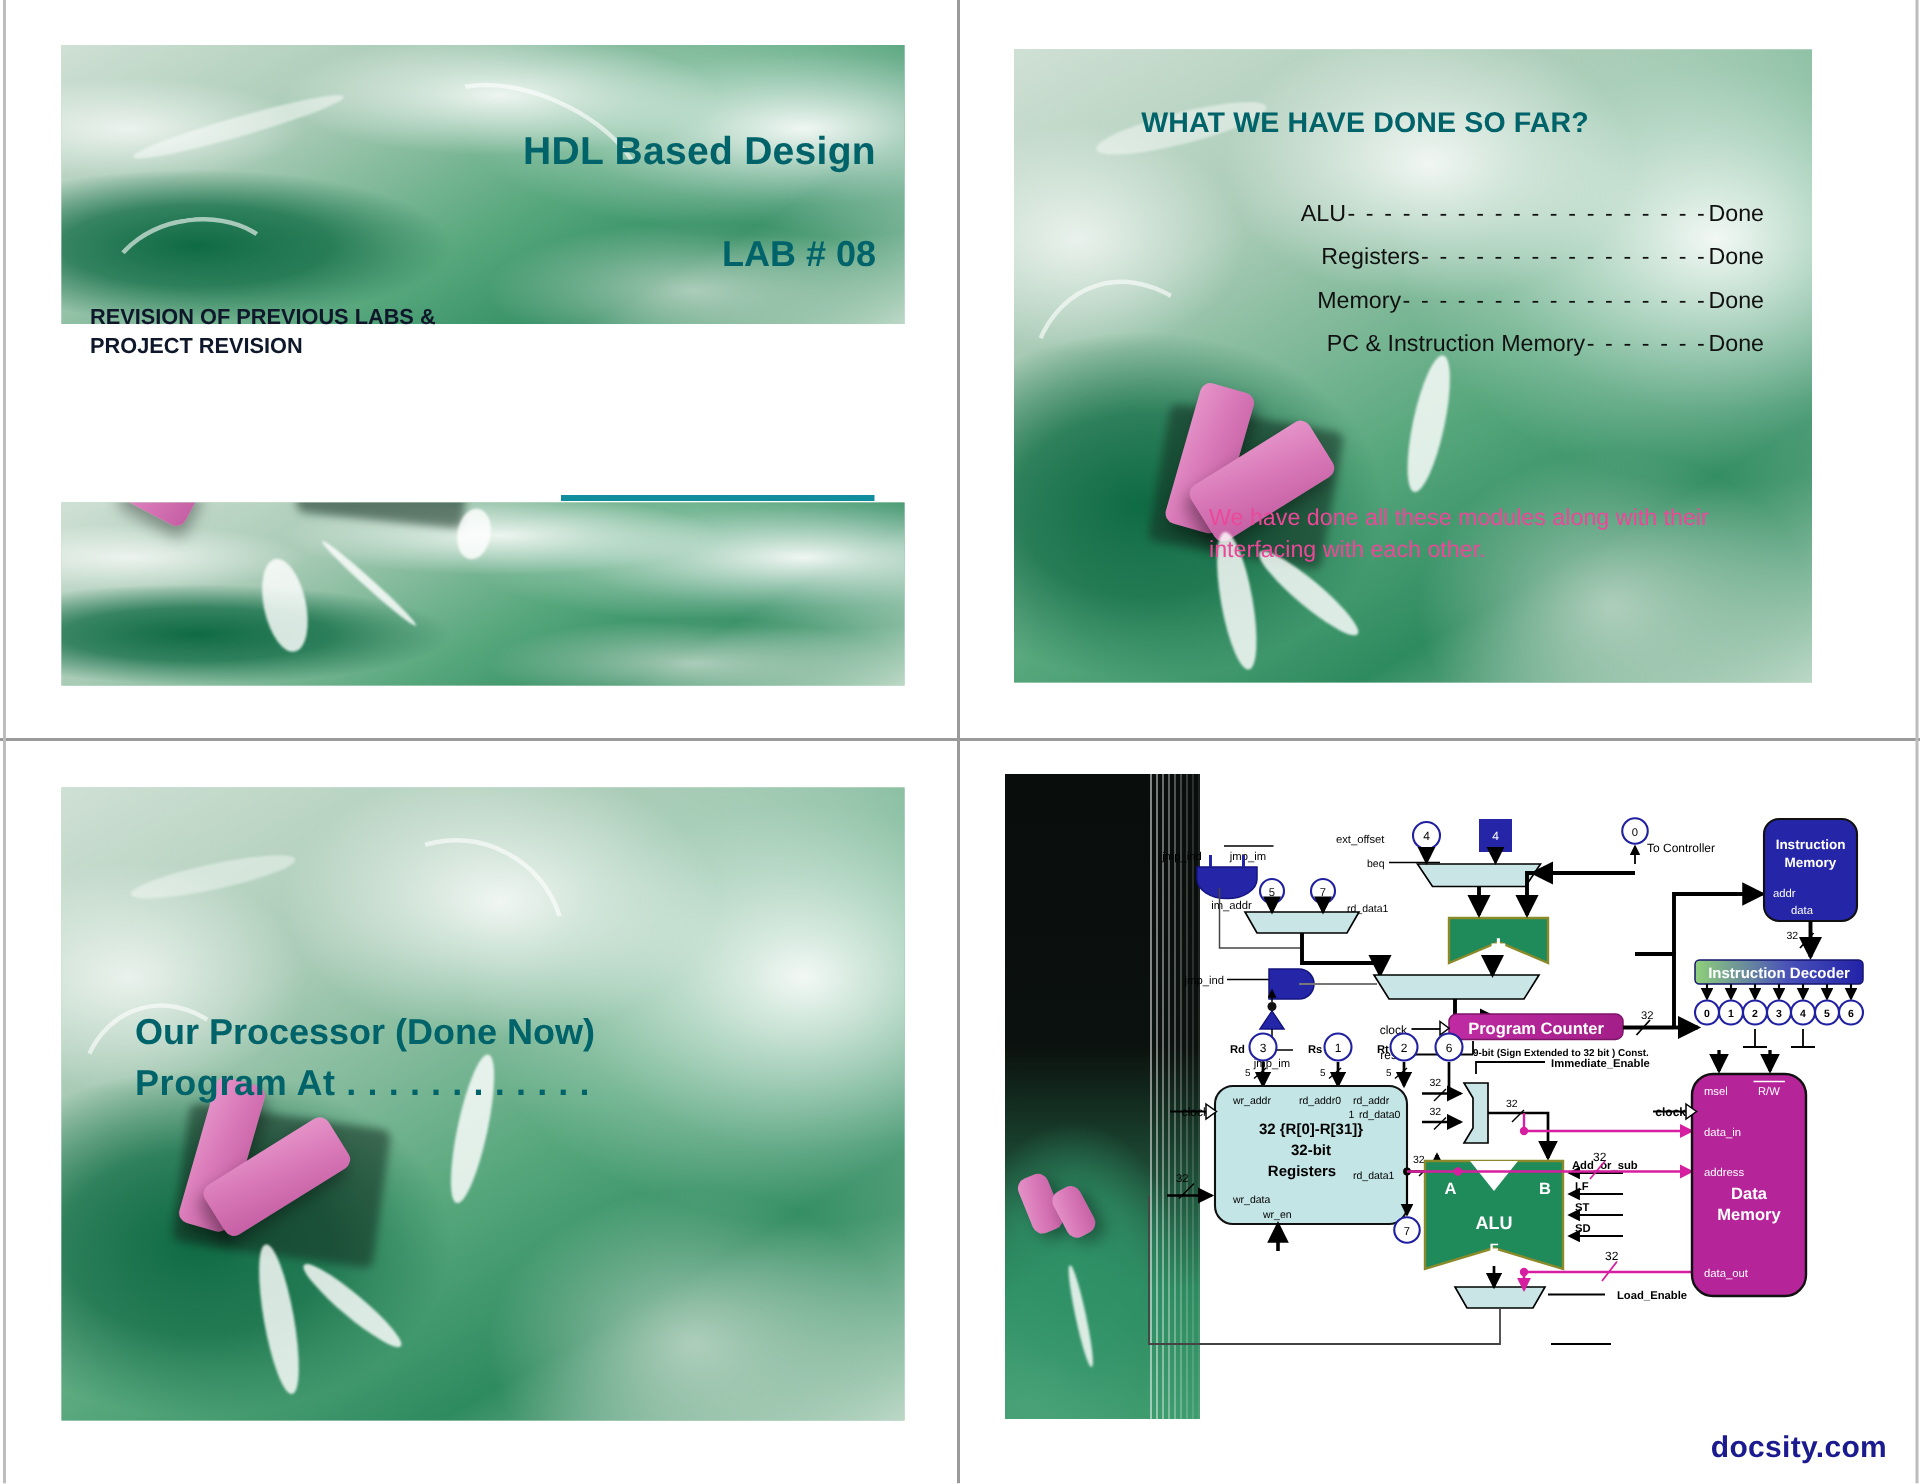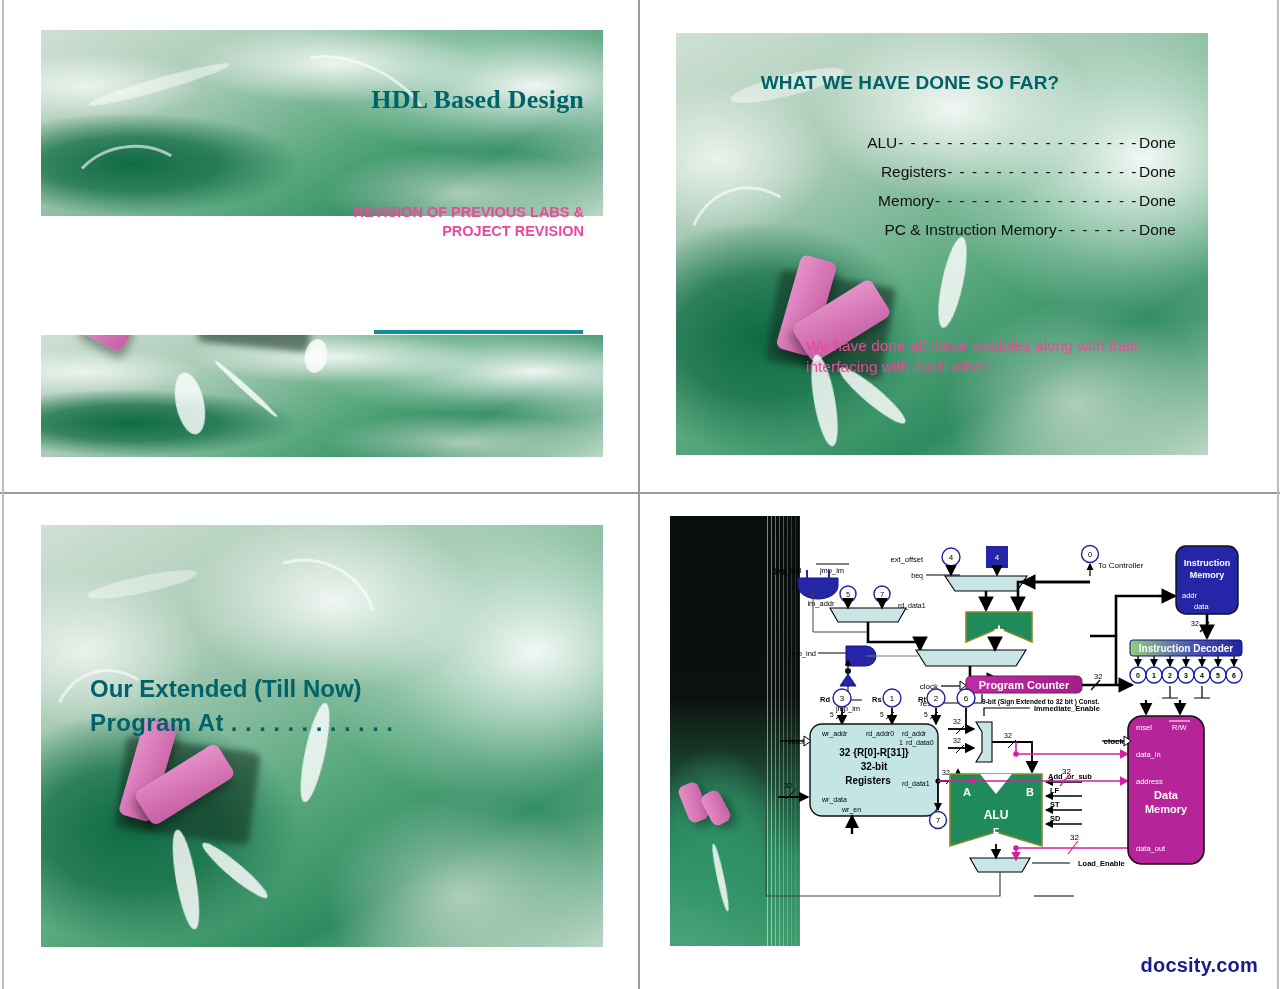--- a/index.html
+++ b/index.html
@@ -72,31 +72,30 @@
   }
   .s1-rule {
     position:absolute; left: 374px; top: 330px; width: 209px; height: 4px;
     background:#118e9e;
   }
   .s1-title {
     position:absolute; left: 60px; top: 85px; width: 524px;
     text-align: right;
     font-size: 26px; font-weight: bold; color:#006369;
     letter-spacing: 0.2px;
-    font-family: Liberation Serif, serif;
   }
   .s1-sub {
     position:absolute; left: 60px; top: 156px; width: 524px;
     text-align: right;
     font-size: 24px; font-weight: bold; color:#006369;
   }
   .s1-sub2 {
     position:absolute; left: 60px; top: 203px; width: 524px;
-    text-align: right;
-    font-size: 14.5px; font-weight: bold; color:#ec4899;
+    text-align: left;
+    font-size: 14.5px; font-weight: bold; color:#0f172a;
     line-height: 1.32;
   }
 
   
   .s2-img {
     left: 36px; top: 33px; width: 532px; height: 422px;
   }
   .s2-title {
     position:absolute; left:36px; top:72px; width:468px;
     text-align:center; font-size:19px; font-weight:bold; color:#006369;
@@ -169,20 +168,21 @@
     </div>
     <div class="s1-rule"></div>
     <div class="photo s1-img-bot">
       <div class="chalk-pink" style="left:7%;top:-20%;width:9%;height:26%;transform:rotate(28deg);"></div>
       <div class="chalk-shadow" style="left:28%;top:-12%;width:20%;height:22%;transform:rotate(6deg);"></div>
       <div class="chalk-stroke" style="left:47%;top:3%;width:4%;height:28%;transform:rotate(10deg);"></div>
       <div class="chalk-stroke" style="left:24%;top:30%;width:5%;height:52%;transform:rotate(-12deg);"></div>
       <div class="chalk-stroke" style="left:29%;top:42%;width:15%;height:5%;transform:rotate(42deg);"></div>
     </div>
     <div class="s1-title">HDL Based Design</div>
+    <div class="s1-sub">LAB #  08</div>
     <div class="s1-sub2">
       <span>REVISION OF PREVIOUS LABS &amp;</span><br>
       <span>PROJECT REVISION</span>
     </div>
   </div>
 
   <div class="slide tr">
     <div class="photo s2-img">
       <div class="chalk-arc" style="left:2%;top:36%;width:26%;height:40%;transform:rotate(-18deg);"></div>
       <div class="chalk-stroke" style="left:10%;top:10%;width:22%;height:5%;transform:rotate(-14deg);opacity:.55;"></div>
@@ -225,21 +225,21 @@
       <div class="chalk-stroke" style="left:8%;top:12%;width:20%;height:4%;transform:rotate(-12deg);opacity:.5;"></div>
       <div class="chalk-shadow" style="left:14%;top:52%;width:24%;height:22%;transform:rotate(8deg);"></div>
       <div class="chalk-pink" style="left:16%;top:46%;width:6%;height:24%;transform:rotate(16deg);"></div>
       <div class="chalk-pink" style="left:22%;top:50%;width:7%;height:23%;transform:rotate(58deg);"></div>
       <div class="chalk-stroke" style="left:47%;top:42%;width:3.5%;height:24%;transform:rotate(12deg);"></div>
       <div class="chalk-stroke" style="left:24%;top:72%;width:3.5%;height:24%;transform:rotate(-10deg);"></div>
       <div class="chalk-stroke" style="left:27%;top:80%;width:15%;height:3.5%;transform:rotate(40deg);"></div>
       <div class="chalk-arc" style="left:34%;top:8%;width:26%;height:34%;transform:rotate(28deg);"></div>
     </div>
     <div class="s3-title">
-      <span>Our Extended (Till Now)</span>
+      <span>Our Processor (Done Now)</span>
       <span class="ln2">Program At . . . . . . . . . . . .</span>
     </div>
 
   </div>
 
   <div class="slide br">
     <div class="s4-wrap">
       <div class="s4-photo">
         <div class="feather"></div>
         <div class="chalk-pink" style="left:10%;top:62%;width:16%;height:9%;transform:rotate(-22deg);"></div>

